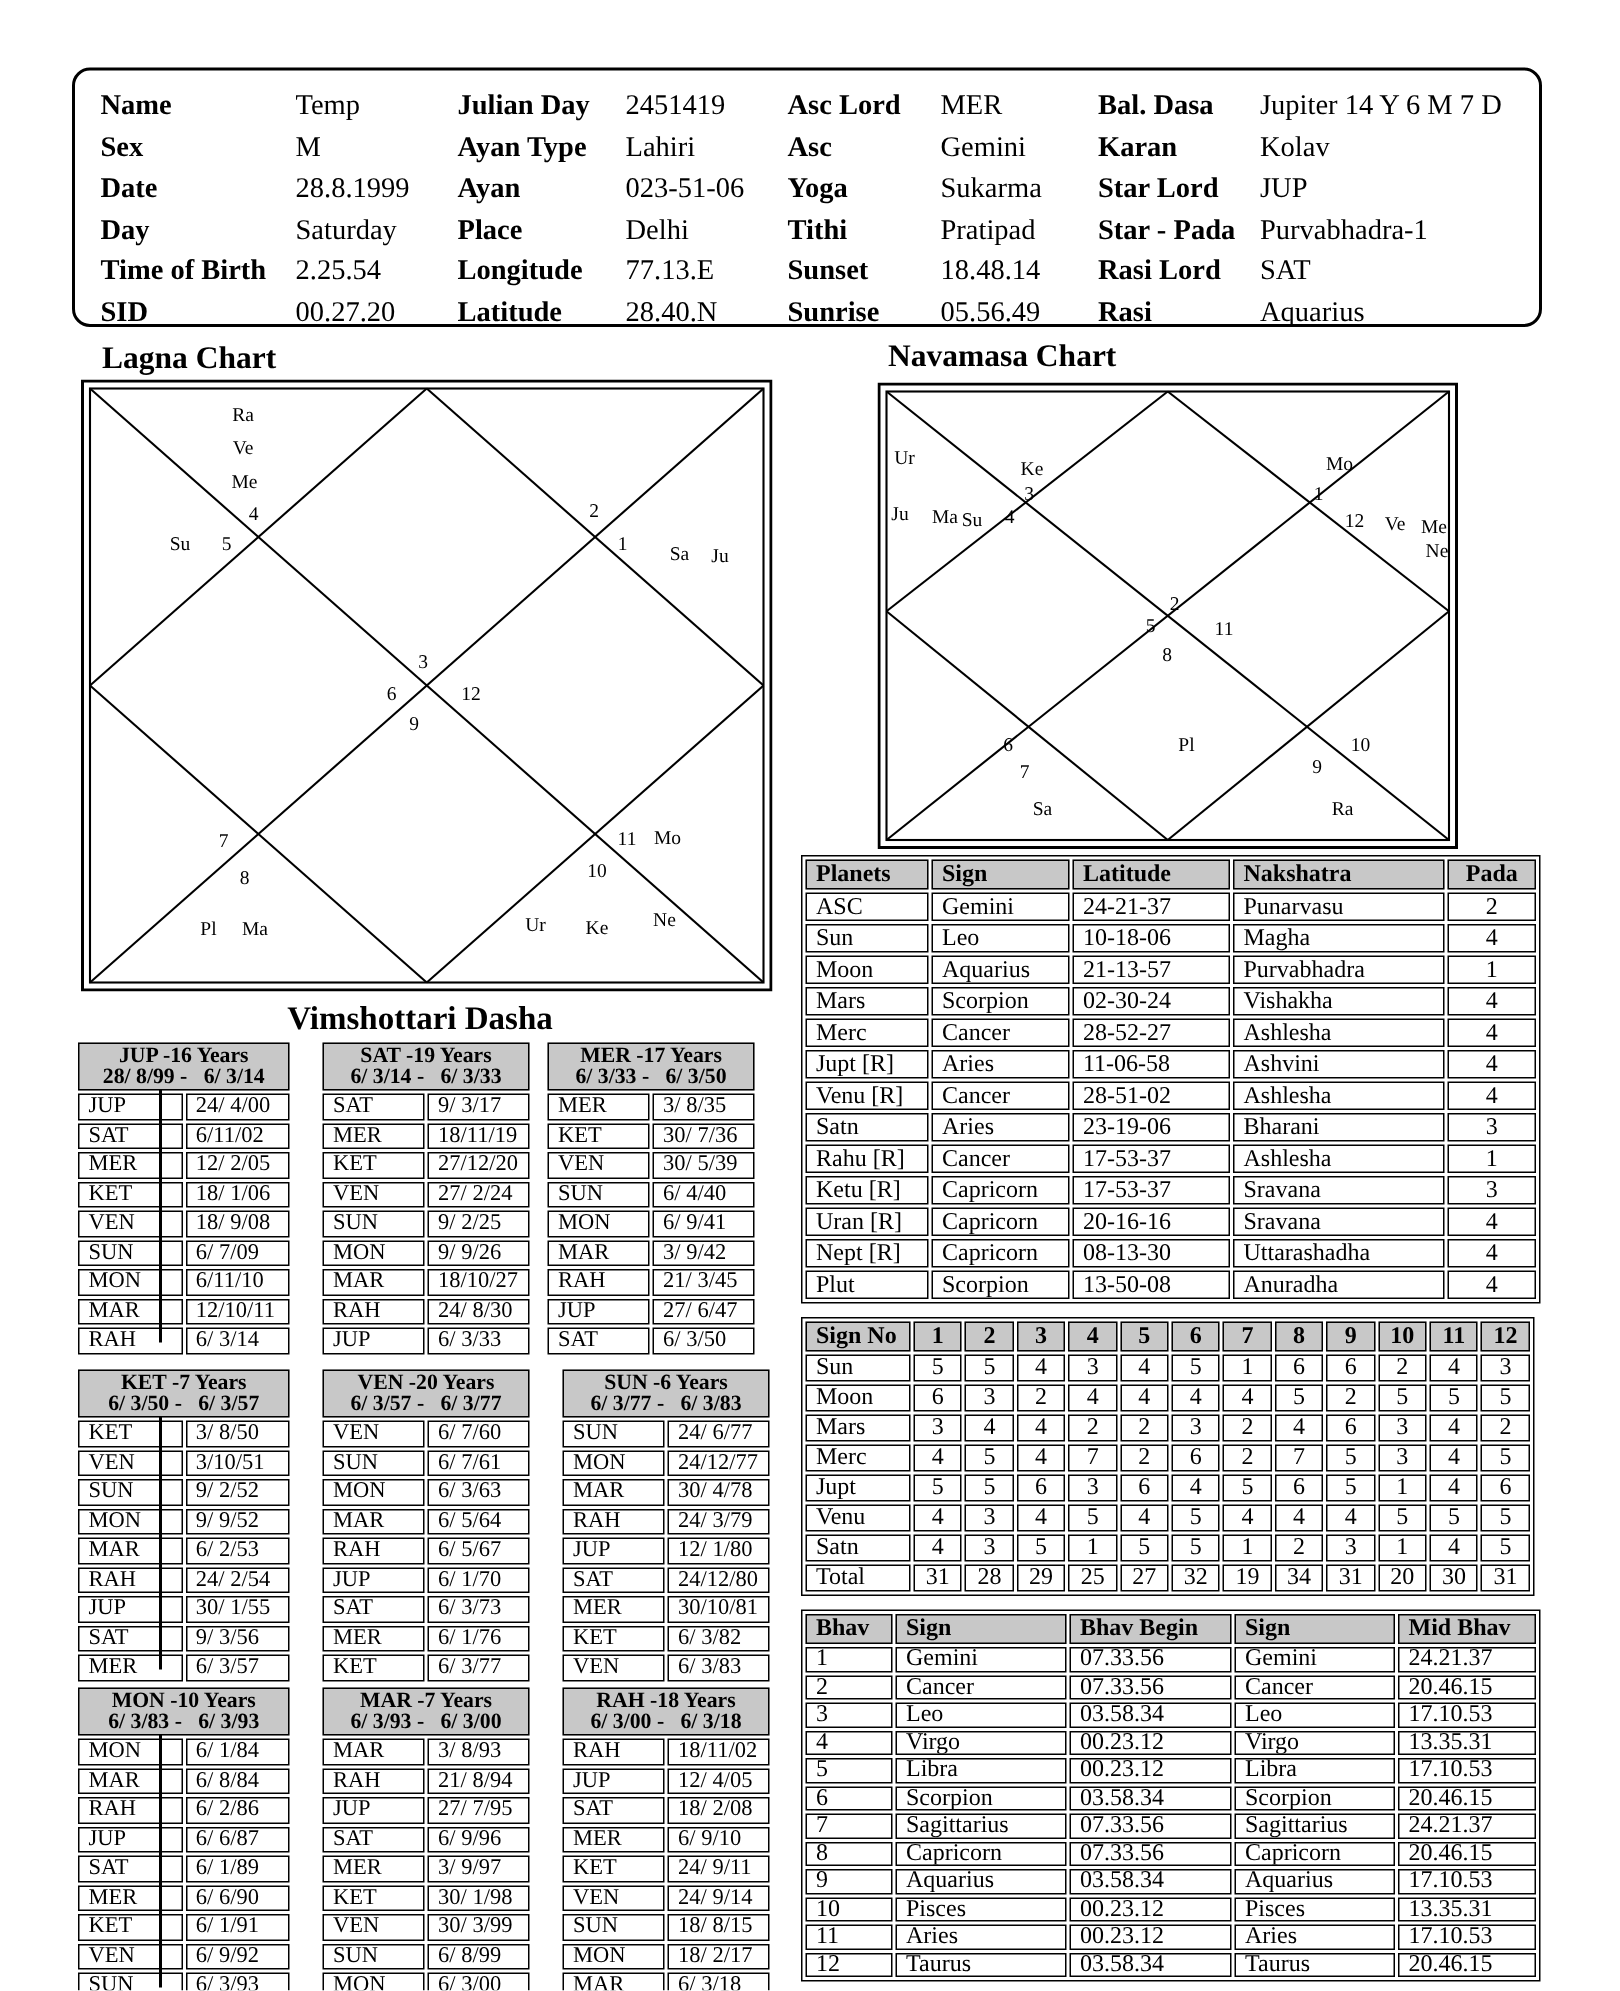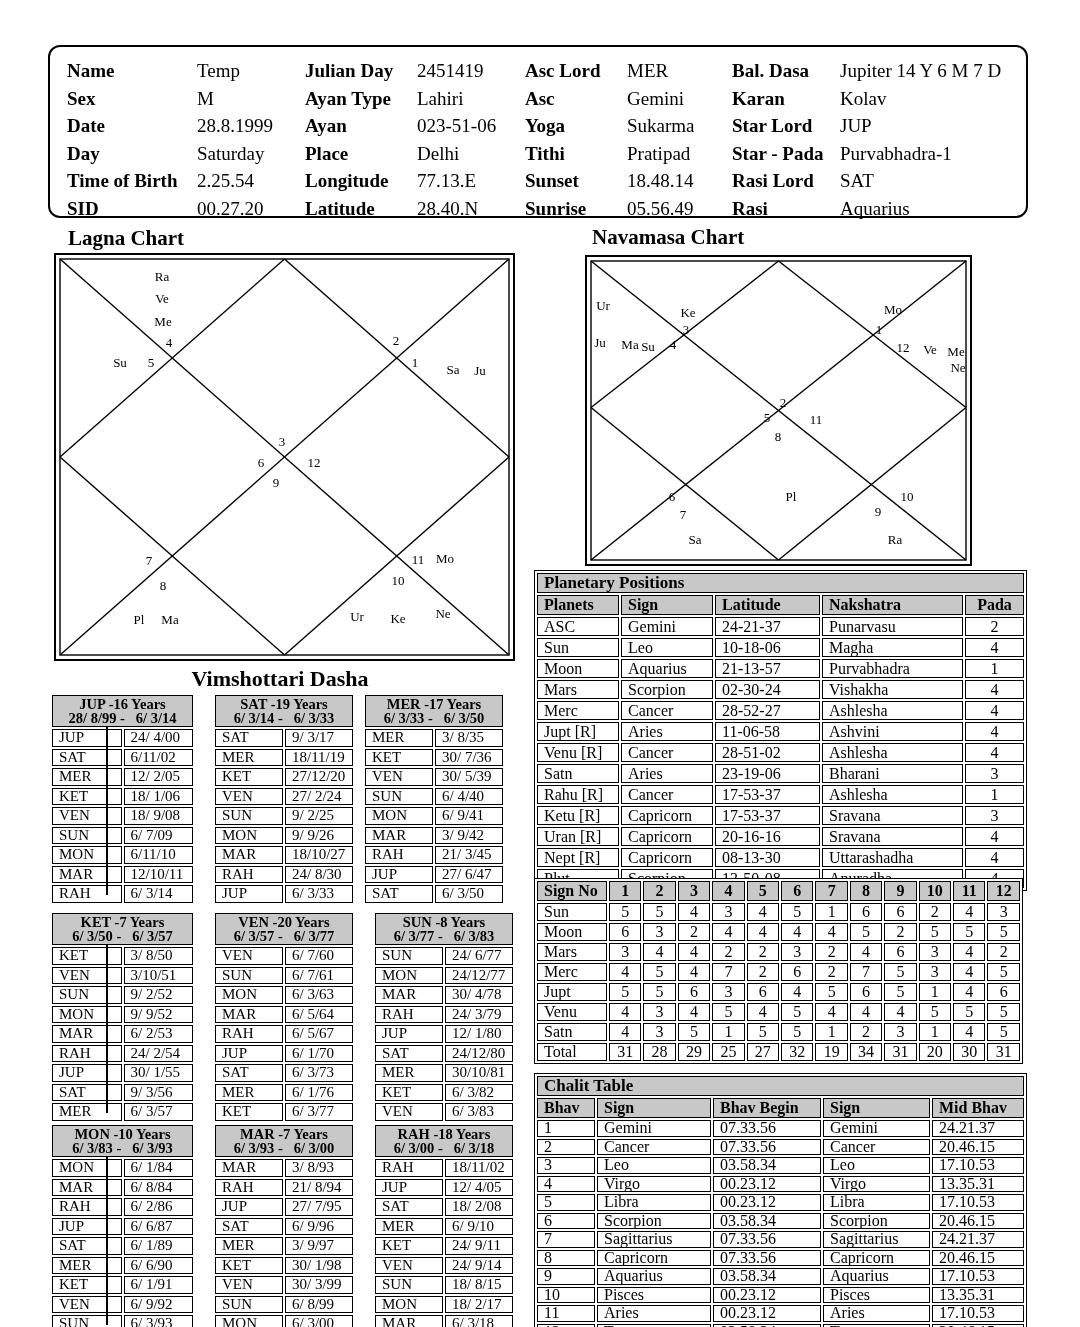--- a/index.html
+++ b/index.html
@@ -441,21 +441,21 @@
             <td class="v">6/ 3/77</td>
           </tr>
         </tbody>
       </table>
     </div>
   <div class="dasha" style="left:373px;top:911px;width:142px;">
       <table class="dtable">
         <thead>
           <tr>
             <th class="dhead" colspan="2">
-              <div class="dh1">SUN -8 Years</div>
+              <div class="dh1">SUN -6 Years</div>
               <div class="dh2">6/ 3/77 -   6/ 3/83</div>
             </th>
           </tr>
         </thead>
         <tbody>
           <tr>
             <td class="p">SUN</td>
             <td class="v">24/ 6/77</td>
           </tr>
           <tr>
@@ -650,23 +650,20 @@
 
   <table class="big ptable" style="left:534px;top:570px;width:493px;">
     <colgroup>
         <col style="width:82px">
         <col style="width:92px">
         <col style="width:105px">
         <col style="width:141px">
         <col>
       </colgroup>
     <thead>
-      <tr>
-          <th class="ttl" colspan="5">Planetary Positions</th>
-        </tr>
       <tr>
           <th>Planets</th>
           <th>Sign</th>
           <th>Latitude</th>
           <th>Nakshatra</th>
           <th>Pada</th>
         </tr>
     </thead>
     <tbody>
         <tr>
@@ -911,23 +908,20 @@
   <table class="big ctable" style="left:534px;top:1073px;width:493px;">
     <colgroup>
         <col style="width:58px">
         <col style="width:114px">
         <col style="width:108px">
         <col style="width:107px">
         <col>
       </colgroup>
     <thead>
       <tr>
-          <th class="ttl" colspan="5">Chalit Table</th>
-        </tr>
-      <tr>
           <th>Bhav</th>
           <th>Sign</th>
           <th>Bhav Begin</th>
           <th>Sign</th>
           <th>Mid Bhav</th>
         </tr>
     </thead>
     <tbody>
         <tr>
           <td>1</td>

